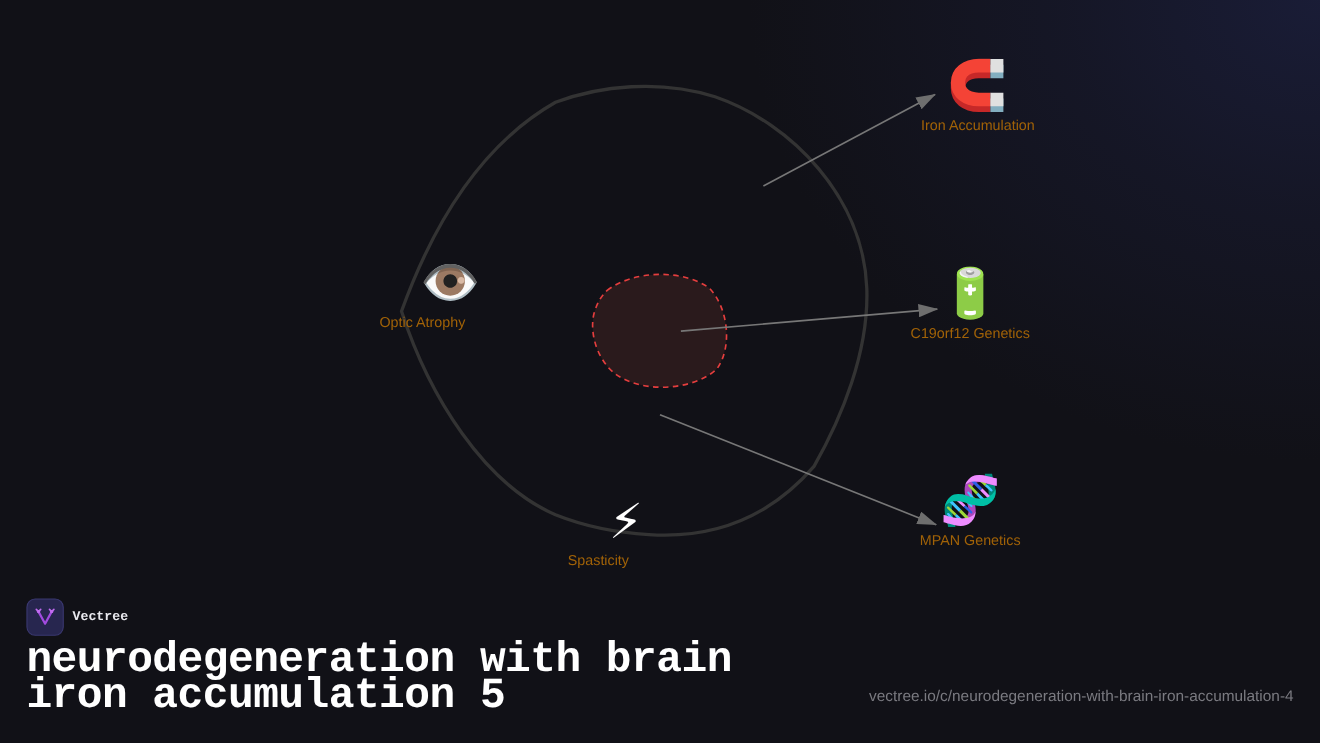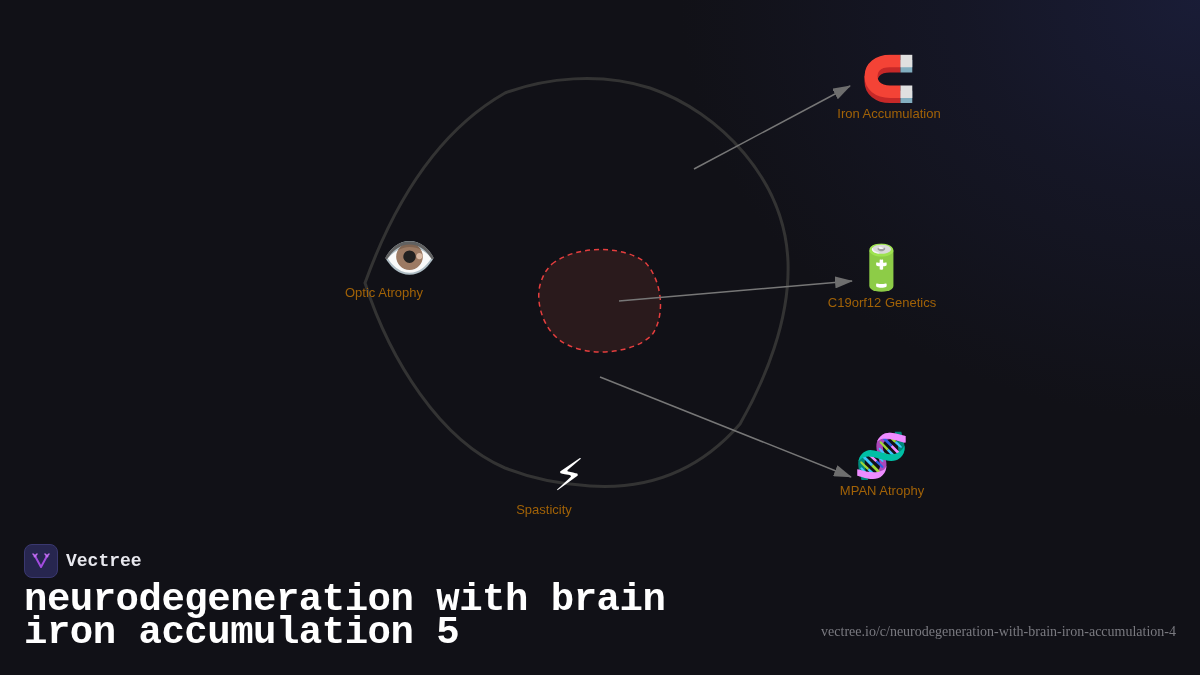--- a/index.html
+++ b/index.html
@@ -34,31 +34,31 @@
       position: absolute; left: 24px; top: 544px;
       display: flex; align-items: center; gap: 8px;
     }
     .brand-logo {
       width: 34px; height: 34px; border-radius: 8px;
       background: #27264f; border: 1px solid #3a3870;
       display: flex; align-items: center; justify-content: center;
     }
     .brand-name {
       font-family: "Liberation Mono", monospace; font-weight: bold;
-      font-size: 18px; color: #e8e8ee;
+      font-size: 12px; color: #e8e8ee;
     }
     .title {
       position: absolute; left: 24px; top: 584px;
       font-family: "Liberation Mono", monospace; font-weight: bold;
       font-size: 39px; line-height: 33px; color: #ffffff;
       letter-spacing: -0.5px;
     }
     .url {
       position: absolute; right: 24px; top: 624px;
-      font-family: Liberation Serif, serif;
+      font-family: Liberation Sans, sans-serif;
       font-size: 14px; color: #7a7a80;
     }
   </style>
 </head>
 <body>
 
 <div class="bg-glow"></div>
 
 <svg class="diagram" viewBox="0 0 1200 675">
   <defs>
@@ -84,21 +84,21 @@
   <span class="label">Iron Accumulation</span>
 </div>
 
 <div class="node" style="left:882px; top:243px;">
   <span class="emoji">🔋</span>
   <span class="label">C19orf12 Genetics</span>
 </div>
 
 <div class="node" style="left:882px; top:431px;">
   <span class="emoji">🧬</span>
-  <span class="label">MPAN Atrophy</span>
+  <span class="label">MPAN Genetics</span>
 </div>
 
 <div class="node" style="left:390px; top:233px;">
   <span class="emoji" style="margin-left:40px;">👁️</span>
   <span class="label" style="margin-left:-12px;">Optic Atrophy</span>
 </div>
 
 <div class="node" style="left:555px; top:450px;">
   <span class="emoji" style="margin-left:28px;">⚡</span>
   <span class="label" style="margin-left:-22px;">Spasticity</span>

